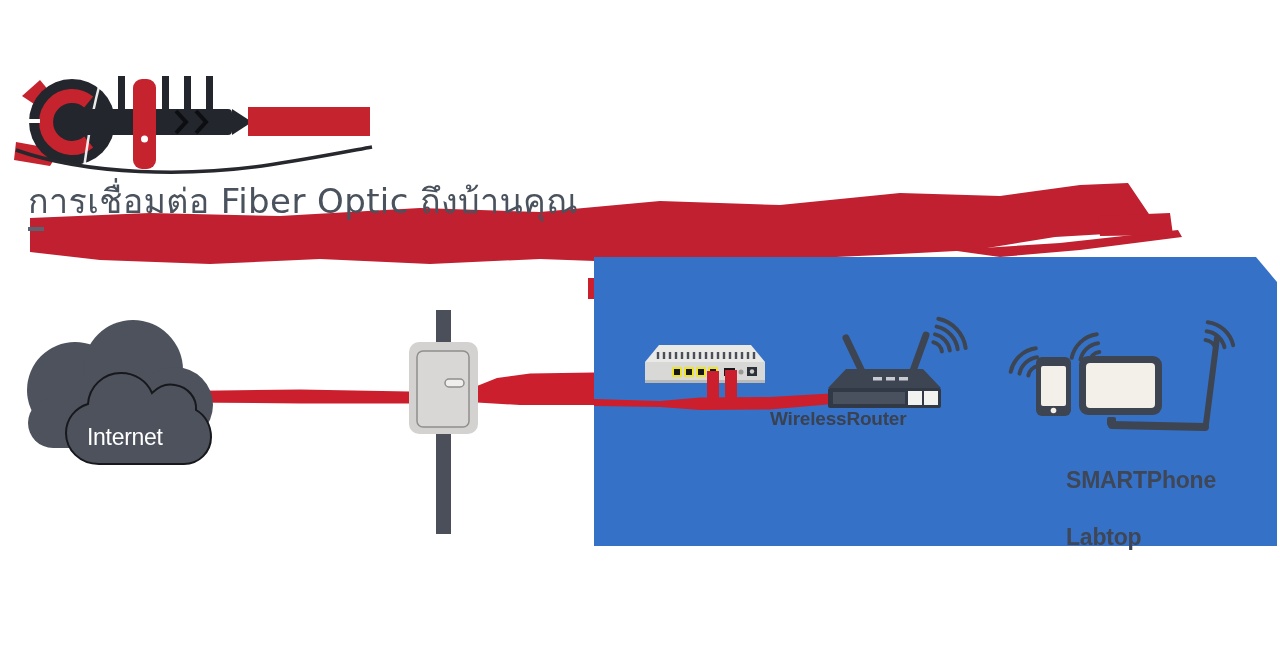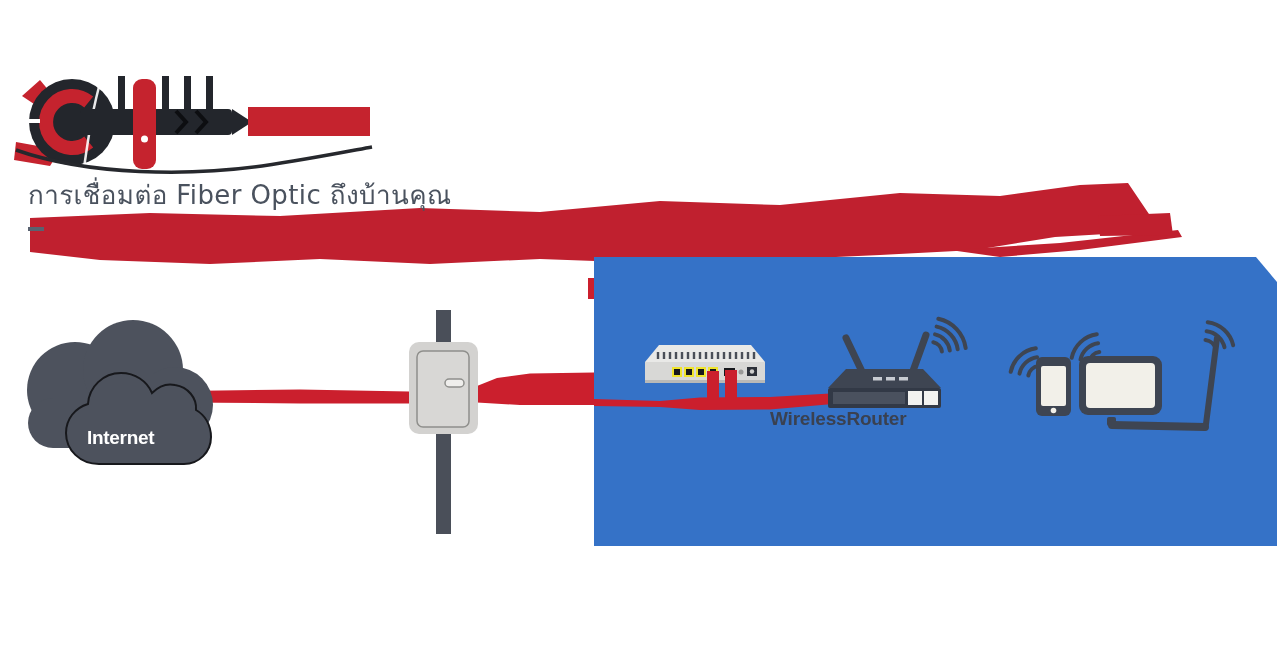--- a/index.html
+++ b/index.html
@@ -4,27 +4,27 @@
 <style>
   html,body{margin:0;padding:0;background:#ffffff;}
   .stage{
     position:relative;width:1280px;height:672px;background:#ffffff;
     overflow:hidden;font-family:"Liberation Sans", sans-serif;
   }
   .stage svg{position:absolute;left:0;top:0;}
   .abs{position:absolute;white-space:pre;}
   .thai-title{
     left:28px;top:174px;font-family:"DejaVu Sans", sans-serif;
-    font-size:26px;font-weight:400;color:#4a525e;letter-spacing:.4px;
+    font-size:34px;font-weight:400;color:#4a525e;letter-spacing:.4px;
   }
   .title-dash{
     left:28px;top:227px;width:16px;height:4px;background:#596270;
   }
   .cloud-label{
-    left:87px;top:395px;color:#ffffff;font-weight:bold;font-size:19px;
+    left:87px;top:395px;color:#ffffff;font-weight:normal;font-size:23px;
     line-height:17px;letter-spacing:-0.3px;
   }
   .router-label{
     left:770px;top:408px;color:#3a4150;font-weight:bold;font-size:19px;
     letter-spacing:-0.2px;
   }
   .devices-label{
     left:1066px;top:433px;color:#3f4656;font-weight:bold;font-size:23px;
     line-height:19px;letter-spacing:-0.2px;
   }
@@ -170,14 +170,18 @@
   <div class="abs thai-title">การเชื่อมต่อ Fiber Optic ถึงบ้านคุณ</div>
   <div class="abs title-dash"></div>
 
   <div class="abs cloud-label">
     <div>Internet</div>
     <div>Network</div>
   </div>
 
   <div class="abs router-label">WirelessRouter</div>
 
+  <div class="abs devices-label">
+    <div>SMARTPhone</div>
+    <div>Labtop</div>
+  </div>
 
 </div>
 
 </body></html>

